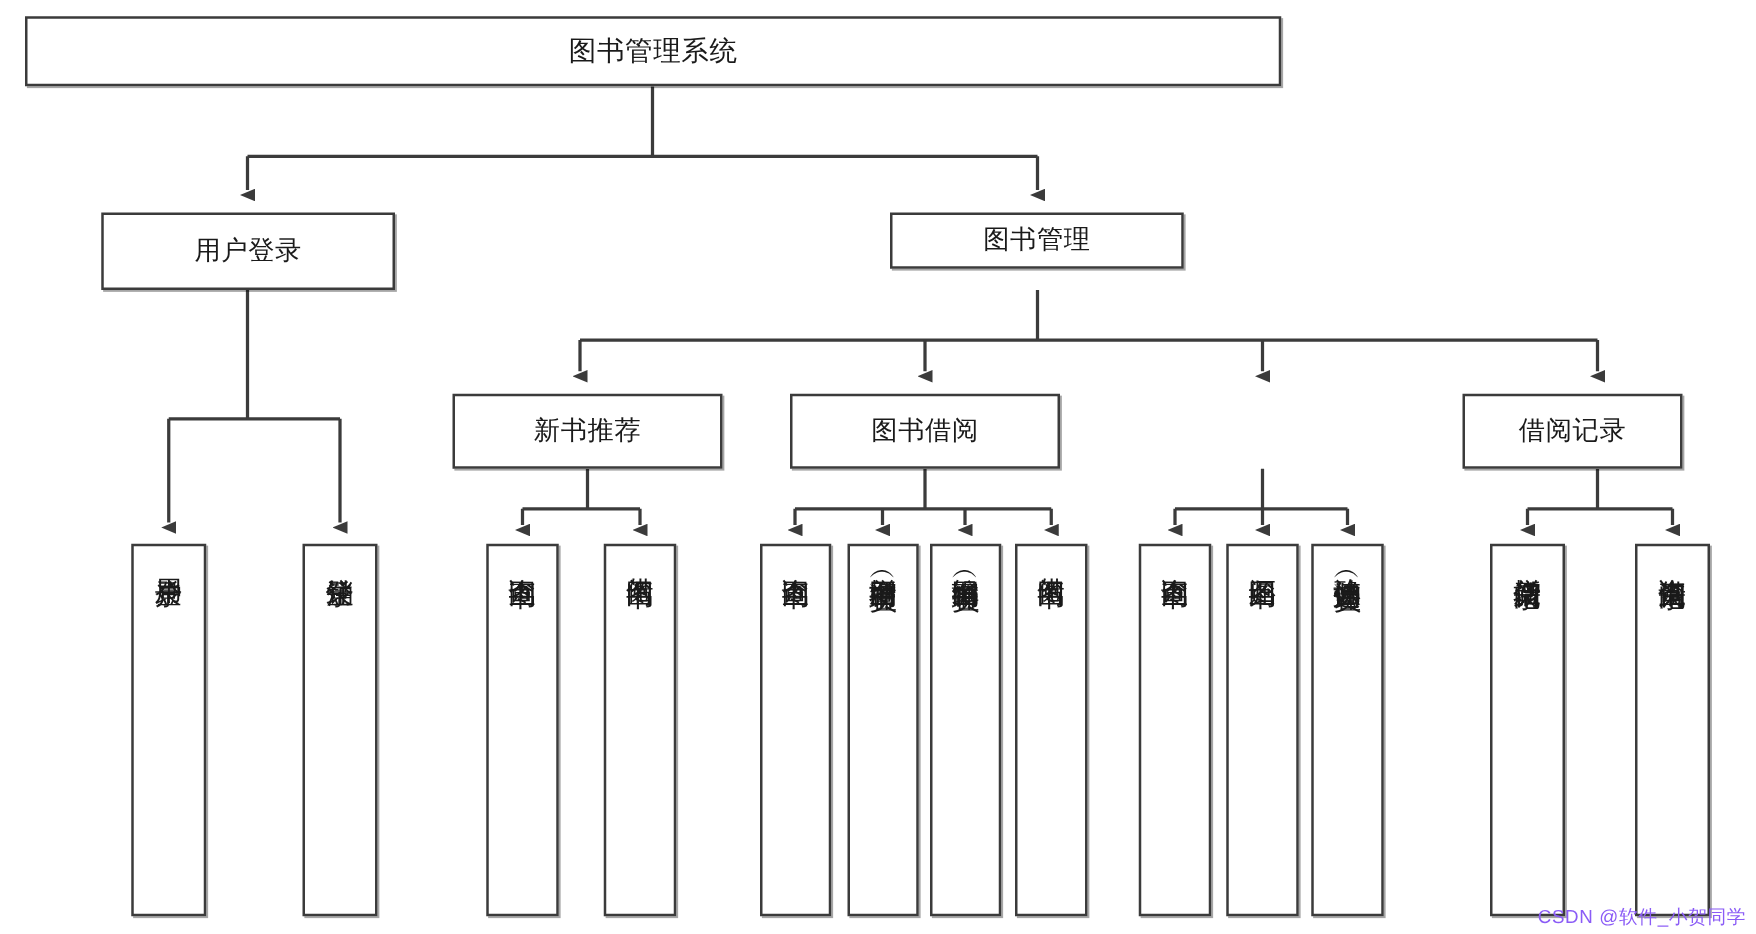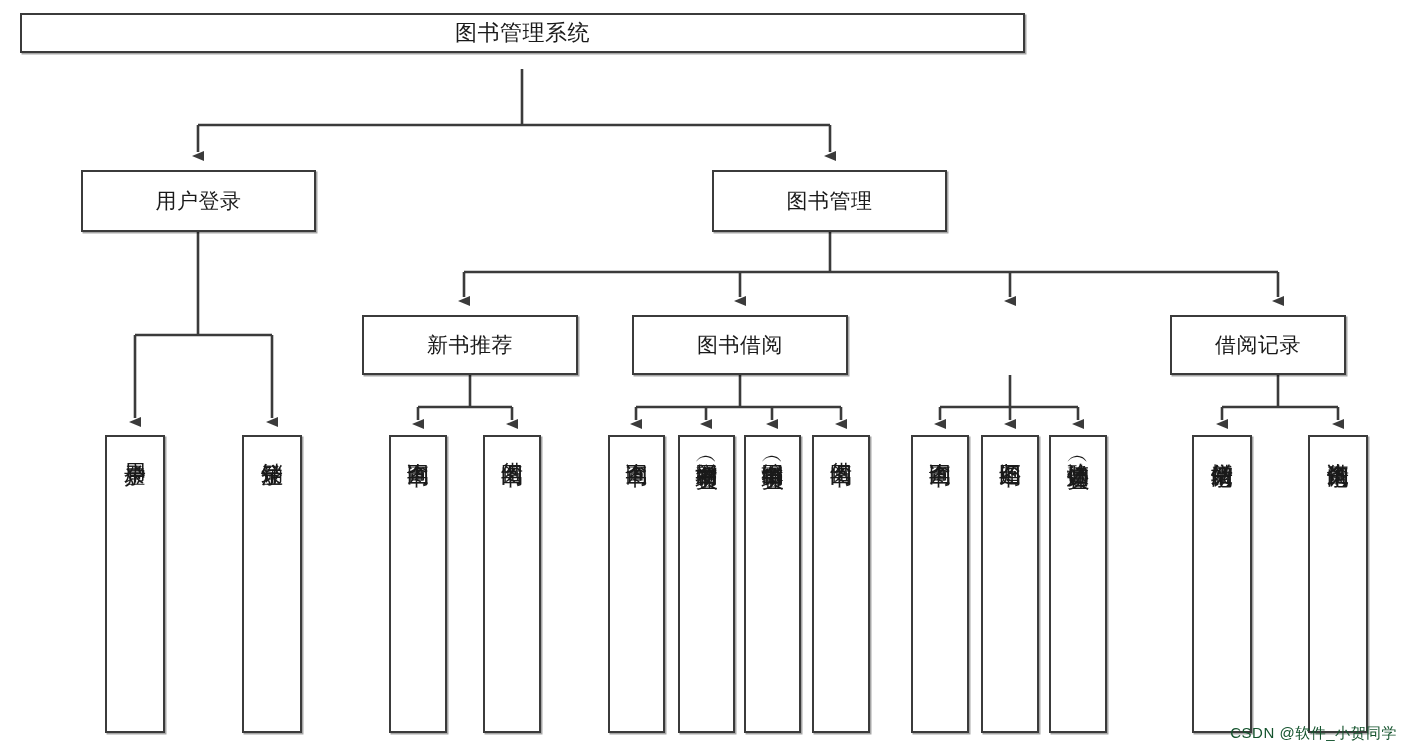--- a/index.html
+++ b/index.html
@@ -61,21 +61,21 @@
     font-size: 22px;
     line-height: 1.08;
     letter-spacing: 1px;
     max-height: 280px;
   }
   .watermark {
     position: absolute;
     right: 8px;
     bottom: 4px;
     font-size: 15px;
-    color: #14532d;
+    color: #8b5cf6;
     letter-spacing: 0.5px;
     z-index: 3;
     white-space: nowrap;
   }
 </style>
 </head>
 <body>
 
 <div id="diagram">
 
@@ -122,28 +122,28 @@
       <path d="M1010,407 L1010,420" marker-end="url(#arrow)"></path>
       <path d="M1078,407 L1078,420" marker-end="url(#arrow)"></path>
 
       <path d="M1278,375 L1278,407"></path>
       <path d="M1222,407 L1338,407"></path>
       <path d="M1222,407 L1222,420" marker-end="url(#arrow)"></path>
       <path d="M1338,407 L1338,420" marker-end="url(#arrow)"></path>
     </g>
   </svg>
 
-  <div class="node horiz root" style="left:20px; top:13px; width:1005px; height:40px;">
+  <div class="node horiz root" style="left:20px; top:13px; width:1005px; height:56px;">
     <span class="label">图书管理系统</span>
   </div>
 
   <div class="node horiz" style="left:81px; top:170px; width:235px; height:62px;">
     <span class="label">用户登录</span>
   </div>
-  <div class="node horiz" style="left:712px; top:170px; width:235px; height:62px;">
+  <div class="node horiz" style="left:712px; top:170px; width:235px; height:45px;">
     <span class="label">图书管理</span>
   </div>
 
   <div class="node horiz" style="left:362px; top:315px; width:216px; height:60px;">
     <span class="label">新书推荐</span>
   </div>
   <div class="node horiz" style="left:632px; top:315px; width:216px; height:60px;">
     <span class="label">图书借阅</span>
   </div>
   <div class="node horiz" style="left:1170px; top:315px; width:176px; height:60px;">

